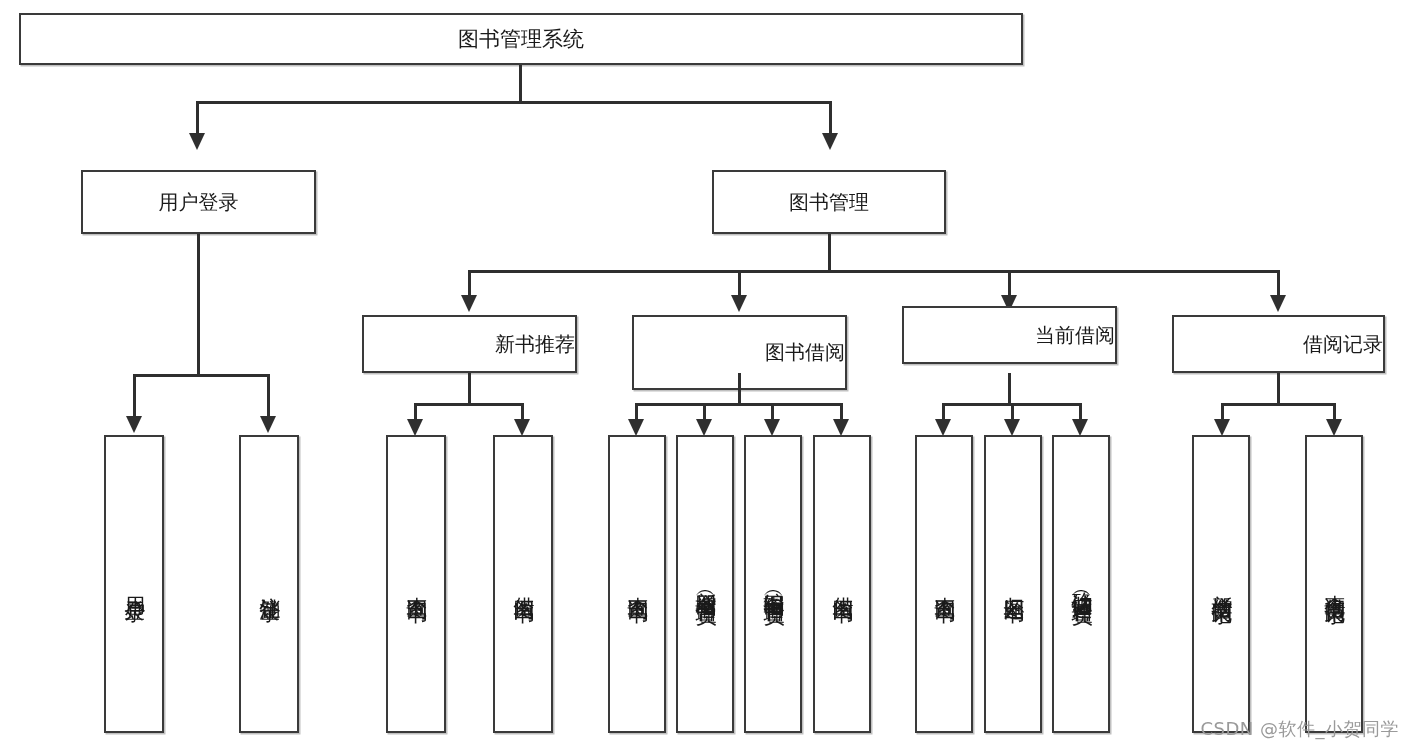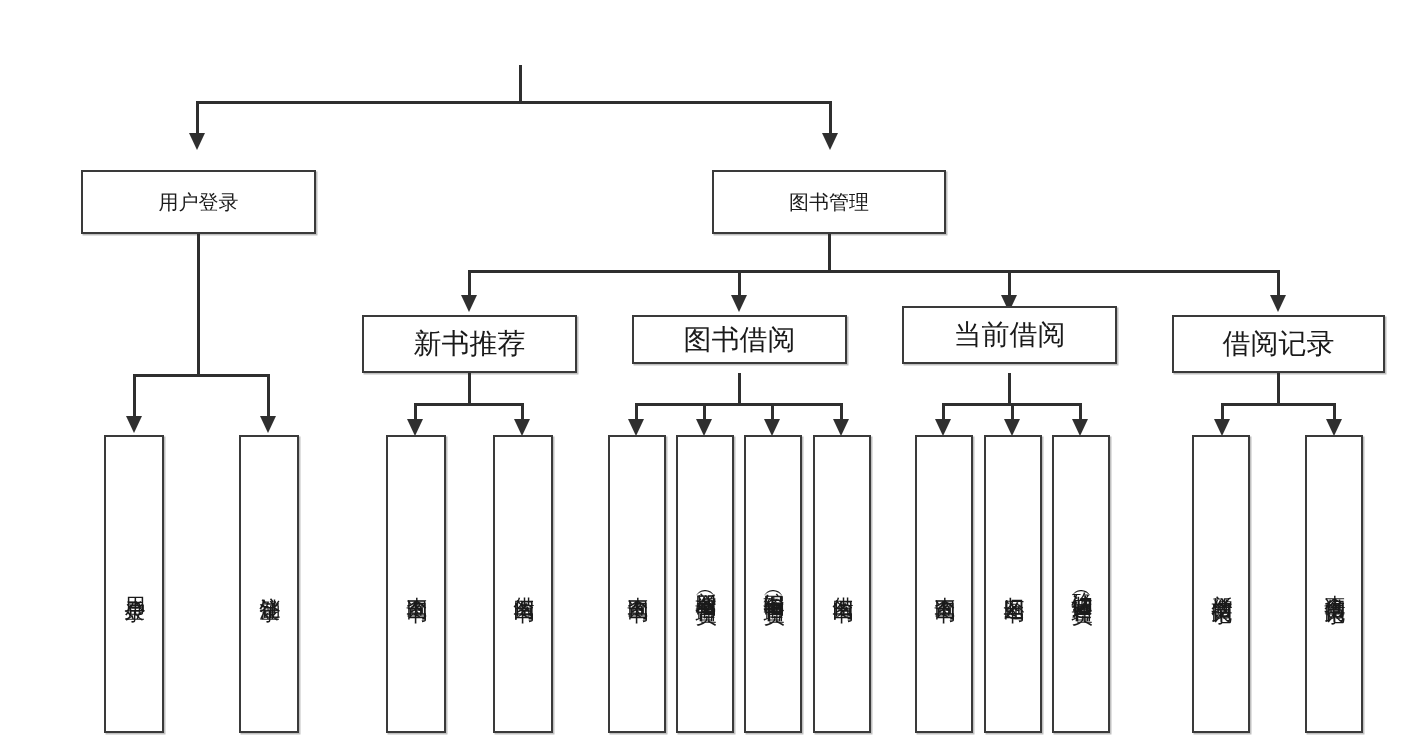--- a/index.html
+++ b/index.html
@@ -33,21 +33,22 @@
     text-align: center;
     box-shadow: 1.5px 1.5px 0 0 rgba(140,140,140,0.55);
   }
   .node.root {
     font-size: 21px;
   }
   .node.l2 {
     font-size: 20px;
   }
   .node.l3 {
-    font-size: 28px;
+    font-size: 20px;
+    justify-content: flex-end;
   }
   .node.leaf {
     font-size: 21px;
     writing-mode: vertical-rl;
     text-orientation: upright;
     letter-spacing: 2px;
     line-height: 1.04;
     padding: 4px 0;
     white-space: nowrap;
   }
@@ -86,20 +87,23 @@
     letter-spacing: 0.5px;
     white-space: nowrap;
     user-select: none;
   }
 </style>
 </head>
 <body>
 
 <div id="canvas">
 
+  <div class="node root" style="left:19px; top:13px; width:1004px; height:52px;">
+    <span>图书管理系统</span>
+  </div>
 
   <div class="vline" style="left:519px; top:65px; width:3px; height:38px;"></div>
 
   <div class="hline" style="left:196px; top:101px; width:636px; height:3px;"></div>
 
   <div class="vline" style="left:196px; top:101px; width:3px; height:34px;"></div>
   <div class="arrow" style="left:189px; top:133px;"></div>
   <div class="vline" style="left:829px; top:101px; width:3px; height:34px;"></div>
   <div class="arrow" style="left:822px; top:133px;"></div>
 
@@ -129,21 +133,21 @@
 
   <div class="vline" style="left:1008px; top:270px; width:3px; height:27px;"></div>
   <div class="arrow" style="left:1001px; top:295px;"></div>
 
   <div class="vline" style="left:1277px; top:270px; width:3px; height:27px;"></div>
   <div class="arrow" style="left:1270px; top:295px;"></div>
 
   <div class="node l3" style="left:362px; top:315px; width:215px; height:58px;">
     <span>新书推荐</span>
   </div>
-  <div class="node l3" style="left:632px; top:315px; width:215px; height:49px;">
+  <div class="node l3" style="left:632px; top:315px; width:215px; height:75px;">
     <span>图书借阅</span>
   </div>
   <div class="node l3" style="left:902px; top:306px; width:215px; height:58px;">
     <span>当前借阅</span>
   </div>
   <div class="node l3" style="left:1172px; top:315px; width:213px; height:58px;font-family:Liberation Serif, serif;">
     <span>借阅记录</span>
   </div>
 
   <div class="vline" style="left:468px; top:373px; width:3px; height:32px;"></div>
@@ -217,14 +221,15 @@
     <span class="vtext">确认归还（管理员）</span>
   </div>
 
   <div class="node leaf" style="left:1192px; top:435px; width:58px; height:298px;">
     <span class="vtext">新增借阅记录</span>
   </div>
   <div class="node leaf" style="left:1305px; top:435px; width:58px; height:298px;">
     <span class="vtext">查询借阅记录</span>
   </div>
 
+  <div id="watermark">CSDN @软件_小贺同学</div>
 
 </div>
 
 </body></html>

